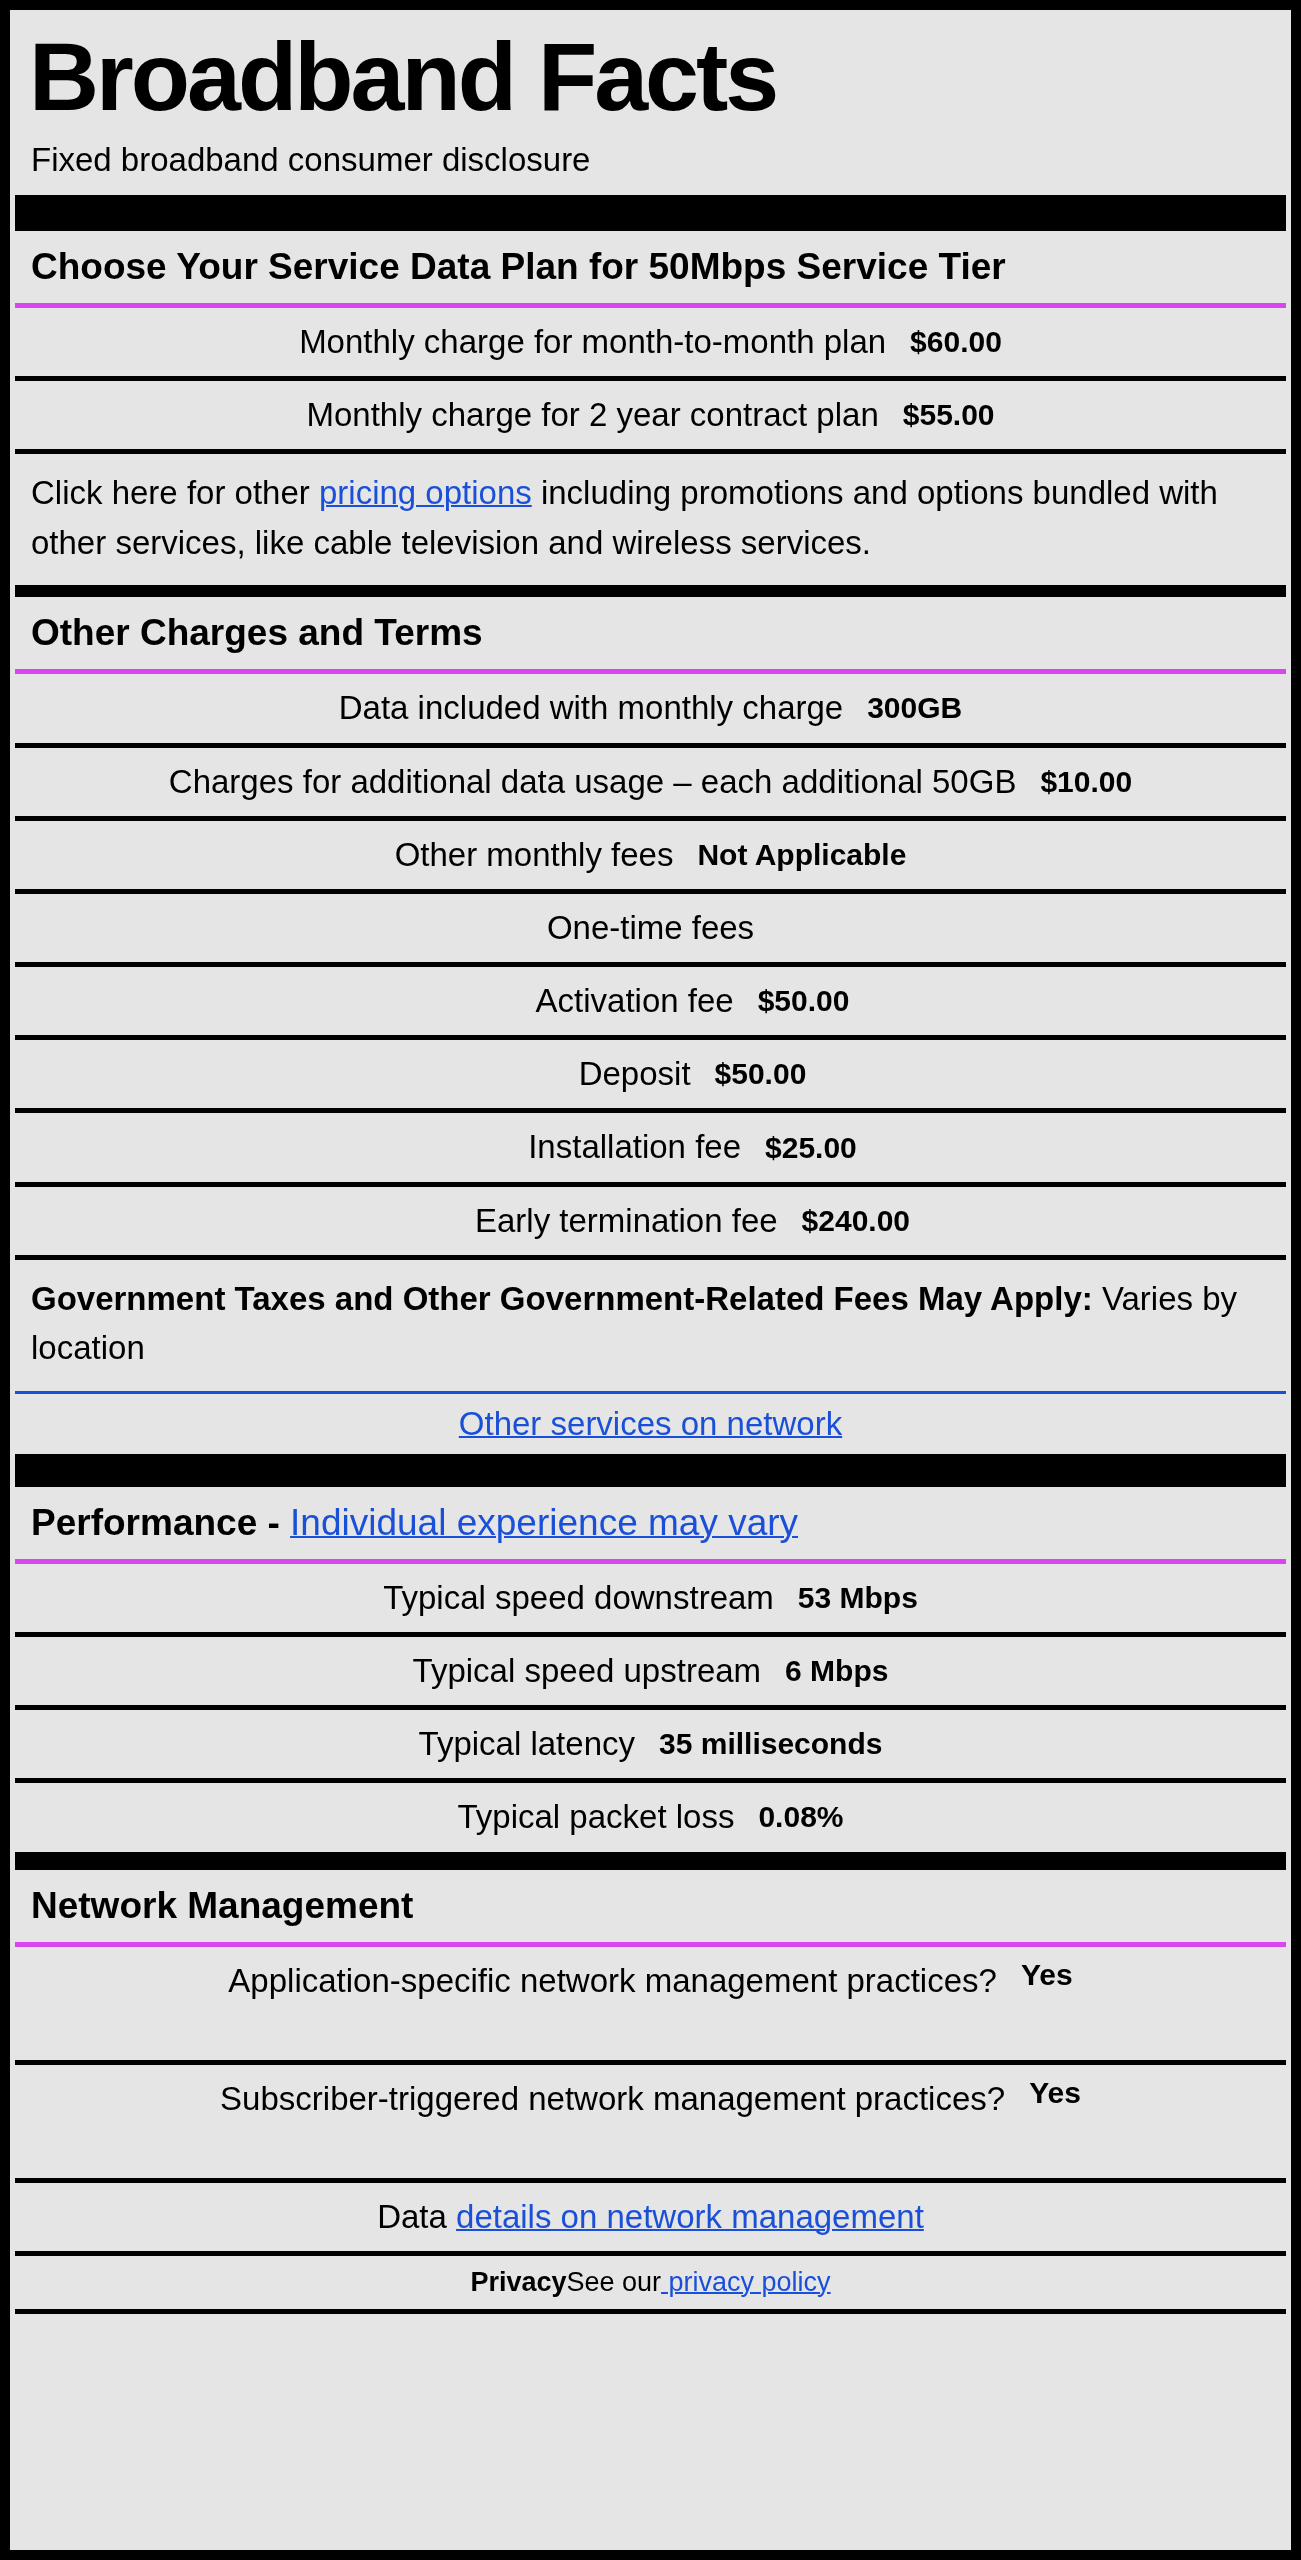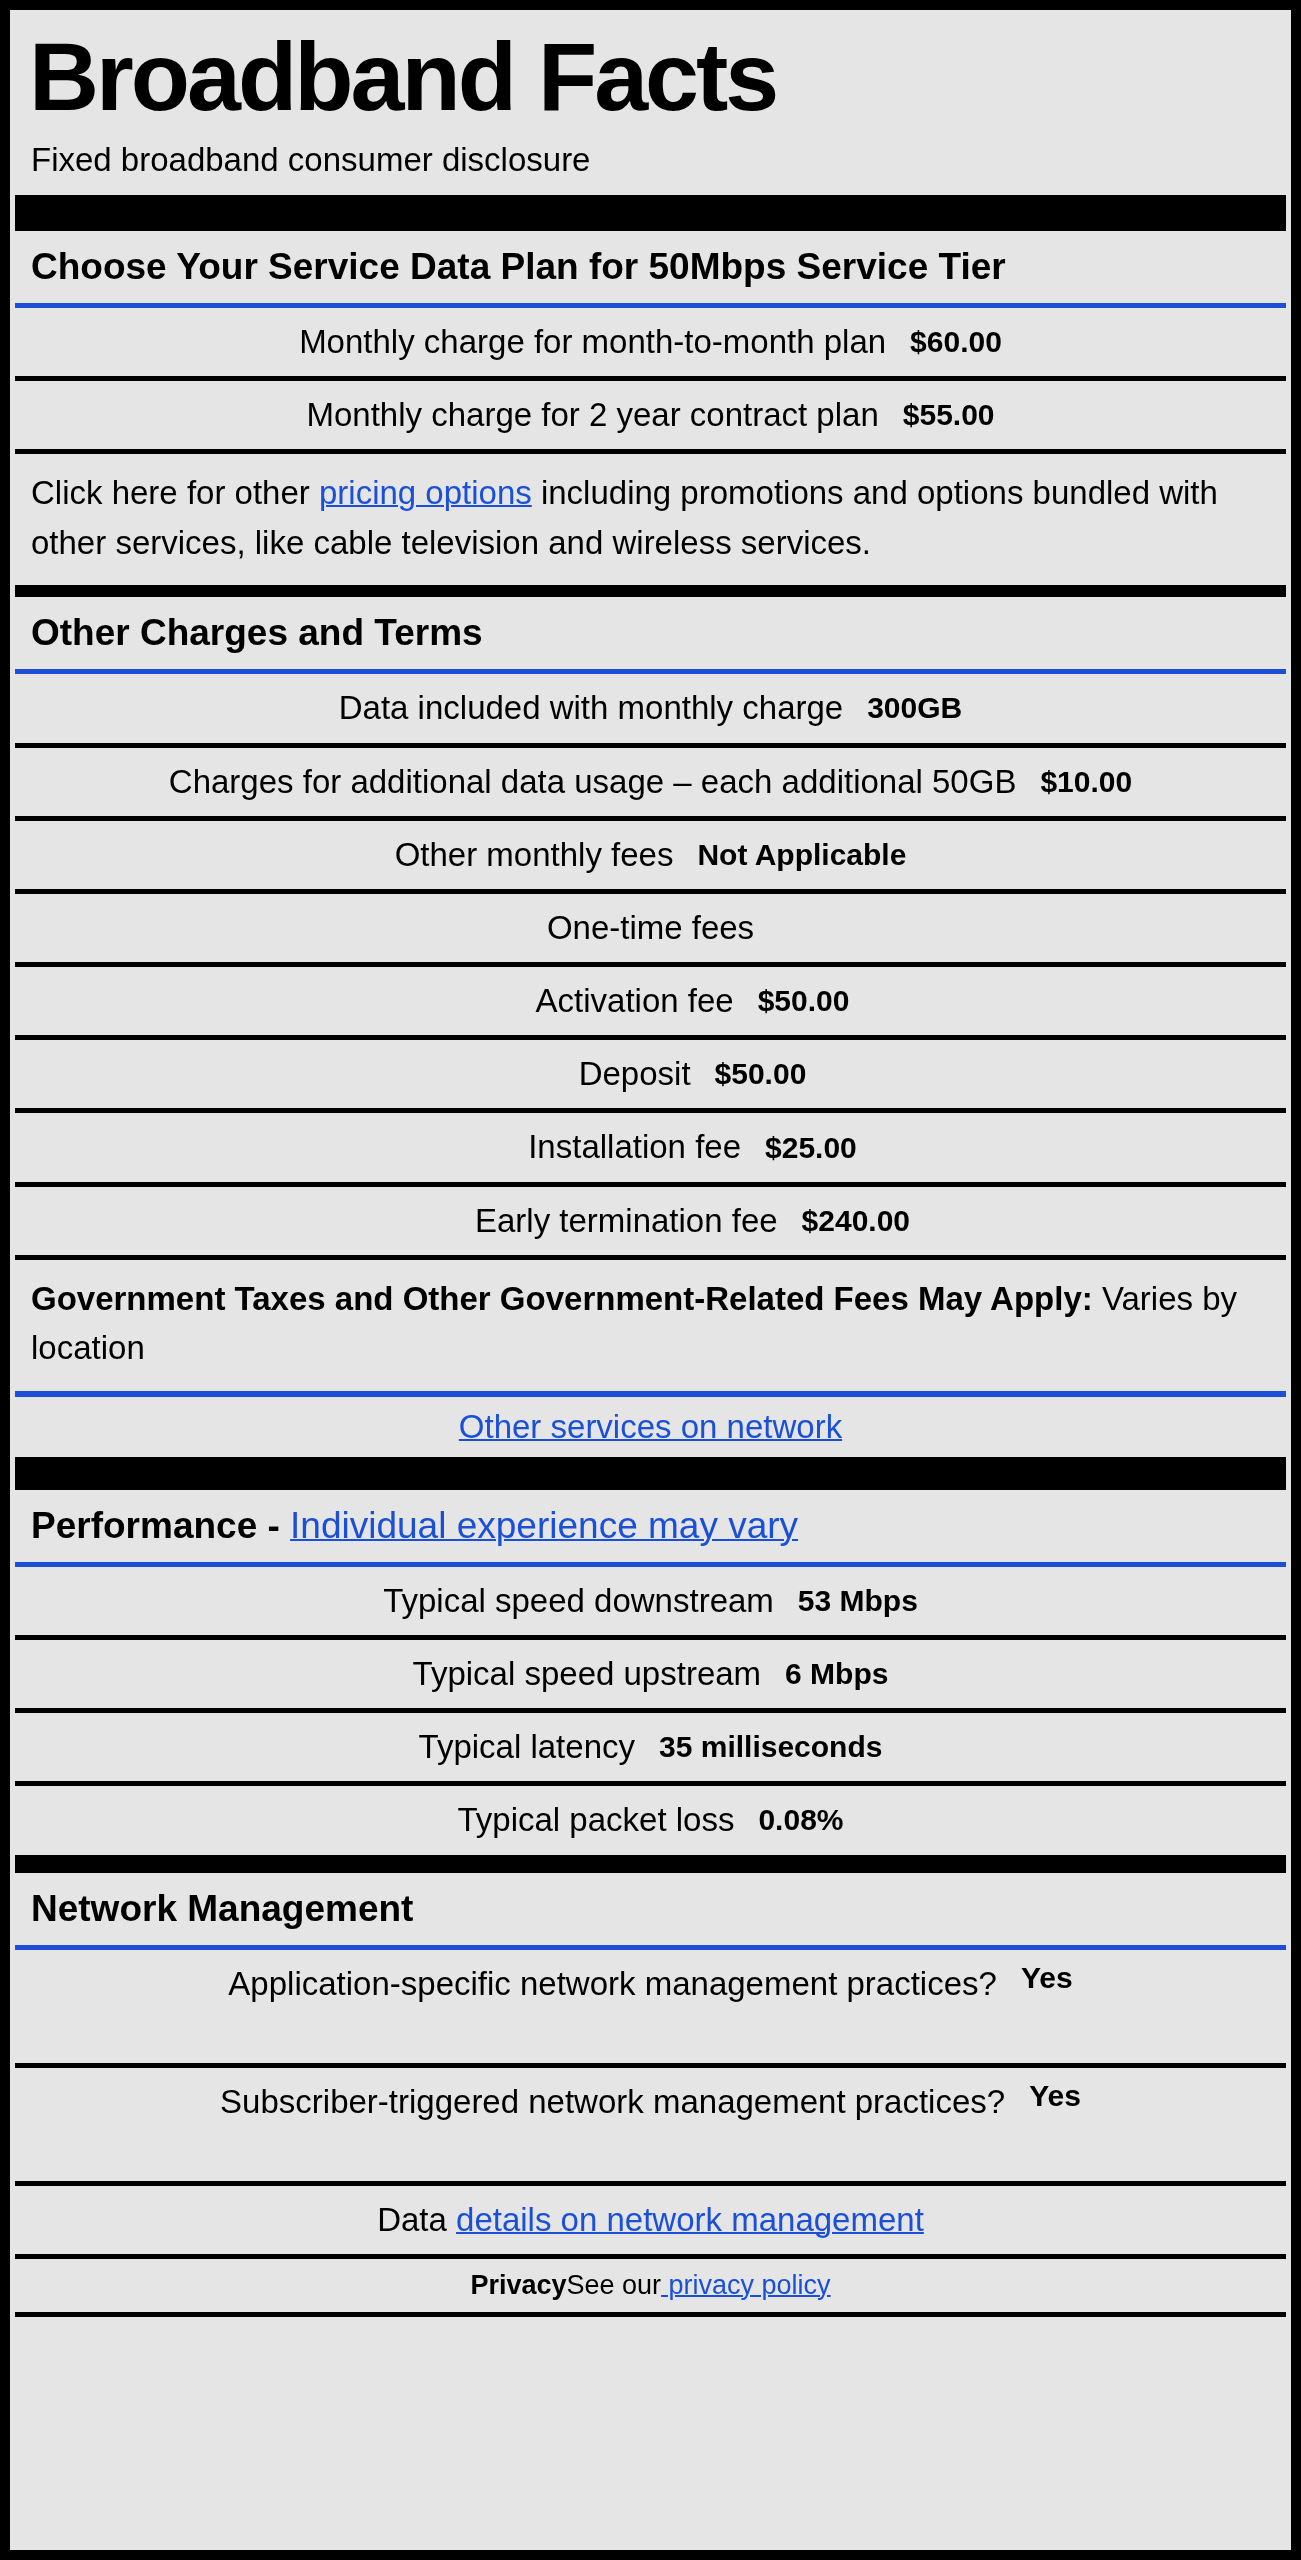--- a/index.html
+++ b/index.html
@@ -18,35 +18,35 @@
     line-height:1.02; padding:16px 14px 0 14px;
   }
   .subtitle { font-size:33px; padding:14px 16px 16px 16px; }
   .bar { background:#000; }
   .bar.b36 { height:36px; }
   .bar.b12 { height:12px; }
   .bar.b18 { height:18px; }
   .bar.b33 { height:33px; }
   .sec-header {
     font-size:37px; font-weight:bold;
-    padding:15px 16px; border-bottom:5px solid #1d4ed8;
+    padding:15px 16px; border-bottom:5px solid #d946ef;
   }
   .row {
     display:flex; justify-content:center; align-items:center;
     font-size:33px; padding:11px 16px; border-bottom:5px solid #000;
   }
   .row .lbl { line-height:1.4; }
   .row .val { font-weight:bold; white-space:nowrap; padding-left:24px; font-size:30px; }
   .row.top { align-items:flex-start; }
   .row.tall { align-items:flex-start; min-height:118px; box-sizing:border-box; }
   .row.sub .lbl { padding-left:84px; }
   .row.noline { border-bottom:none; }
   .note {
     font-size:33px; line-height:1.5;
-    padding:14px 16px 18px 16px; border-bottom:6px solid #1d4ed8;
+    padding:14px 16px 18px 16px; border-bottom:3px solid #1d4ed8;
   }
   .note.noline { border-bottom:none; }
   .bold { font-weight:bold; }
   .lbl-bold { font-weight:bold; font-size:27px; }
   .wrapcap { max-width:870px; display:inline-block; }
   a.link {
     color:var(--link,#1a4fd8);
     text-decoration:underline;
     text-decoration-thickness:2px;
     cursor:pointer;

